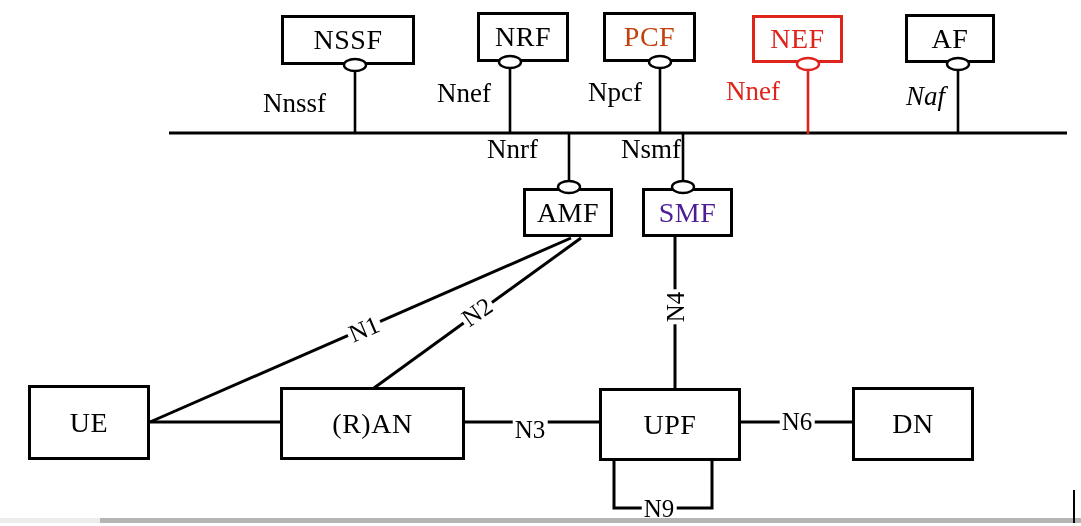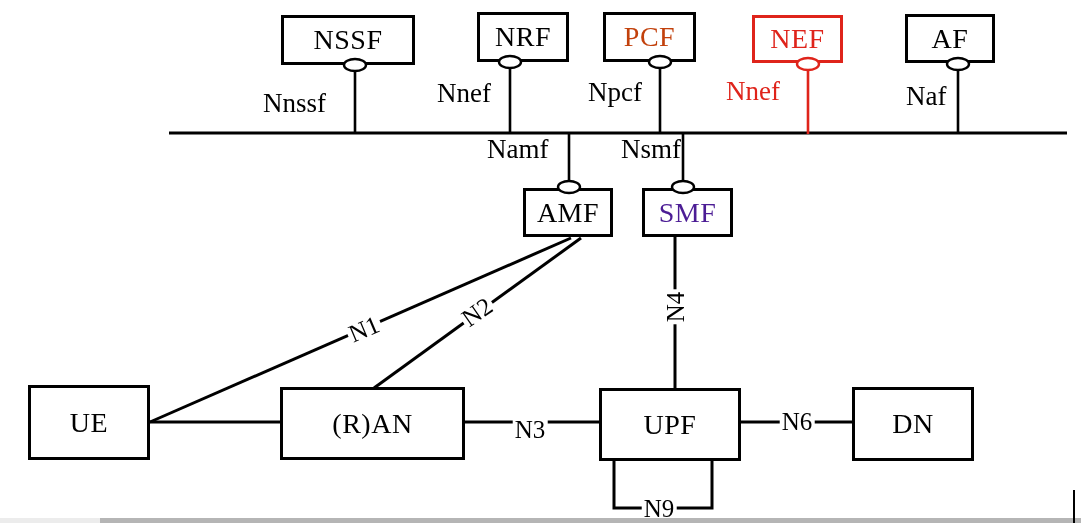--- a/index.html
+++ b/index.html
@@ -98,22 +98,22 @@
       <div class="link-label" style="left: 364px; top: 329px; transform: translate(-50%, -50%) rotate(-23deg);">N1</div>
       <div class="link-label" style="left: 477px; top: 312px; transform: translate(-50%, -50%) rotate(-35deg);">N2</div>
       <div class="link-label" style="left: 530px; top: 429px; transform: translate(-50%, -50%) rotate(0deg);">N3</div>
       <div class="link-label" style="left: 675px; top: 307px; transform: translate(-50%, -50%) rotate(-90deg);">N4</div>
       <div class="link-label" style="left: 797px; top: 421px; transform: translate(-50%, -50%) rotate(0deg);">N6</div>
       <div class="link-label" style="left: 659px; top: 508px; transform: translate(-50%, -50%) rotate(0deg);">N9</div>
       <div class="iface-label" style="left: 263px; top: 90px; color: rgb(0, 0, 0);">Nnssf</div>
       <div class="iface-label" style="left: 437px; top: 80px; color: rgb(0, 0, 0);">Nnef</div>
       <div class="iface-label" style="left: 588px; top: 79px; color: rgb(0, 0, 0);">Npcf</div>
       <div class="iface-label" style="left: 726px; top: 78px; color: rgb(223, 36, 27);">Nnef</div>
-      <div class="iface-label" style="left: 906px; top: 83px; color: rgb(0, 0, 0);">Naf</div>
-      <div class="iface-label" style="left: 487px; top: 136px; color: rgb(0, 0, 0);">Namf</div>
+      <div class="iface-label" style="left: 906px; top: 83px; color: rgb(0, 0, 0); font-style: italic;">Naf</div>
+      <div class="iface-label" style="left: 487px; top: 136px; color: rgb(0, 0, 0);">Nnrf</div>
       <div class="iface-label" style="left: 621px; top: 136px; color: rgb(0, 0, 0);">Nsmf</div>
     </div>
 
 
   <div id="scrollbar-track" style="left: 0px; top: 518px; width: 1081px; height: 5px; background: rgb(236, 236, 236);"></div>
   <div id="scrollbar-thumb" style="left: 100px; top: 518px; width: 981px; height: 5px; background: rgb(181, 181, 181);"></div>
   <div id="cursor-mark" style="left: 1073px; top: 490px; width: 2px; height: 33px; background: rgb(0, 0, 0);"></div>
 </div>
 
 </body></html>

